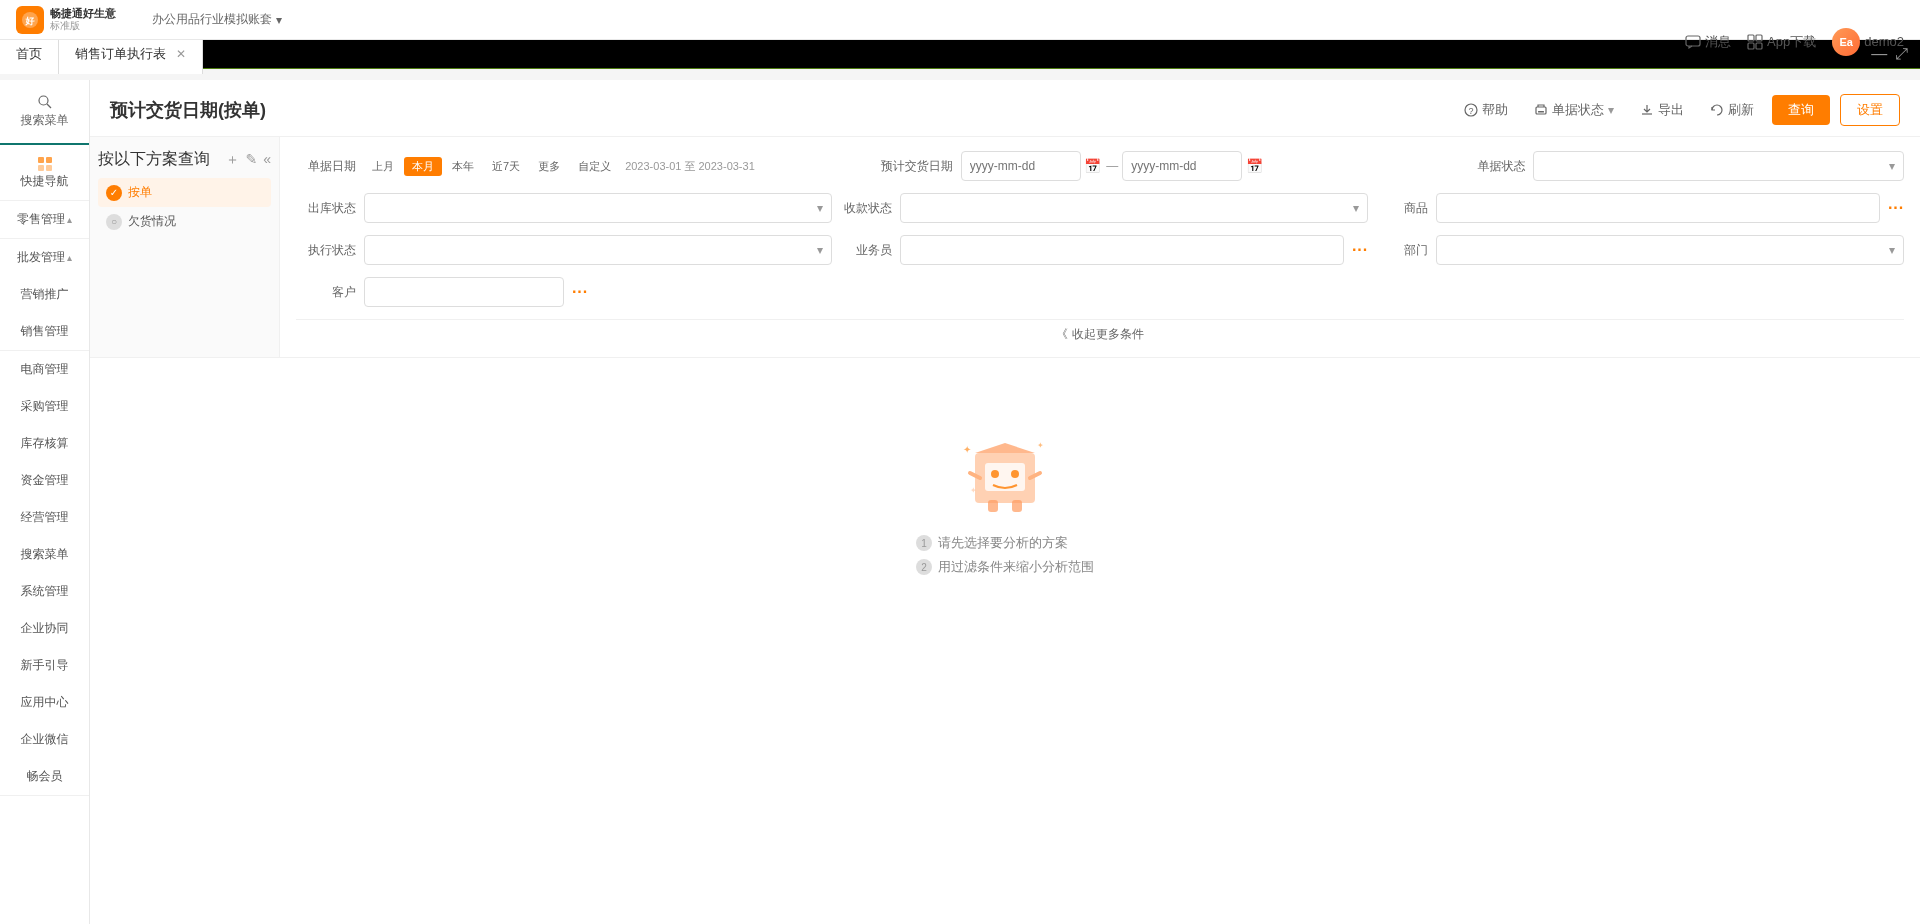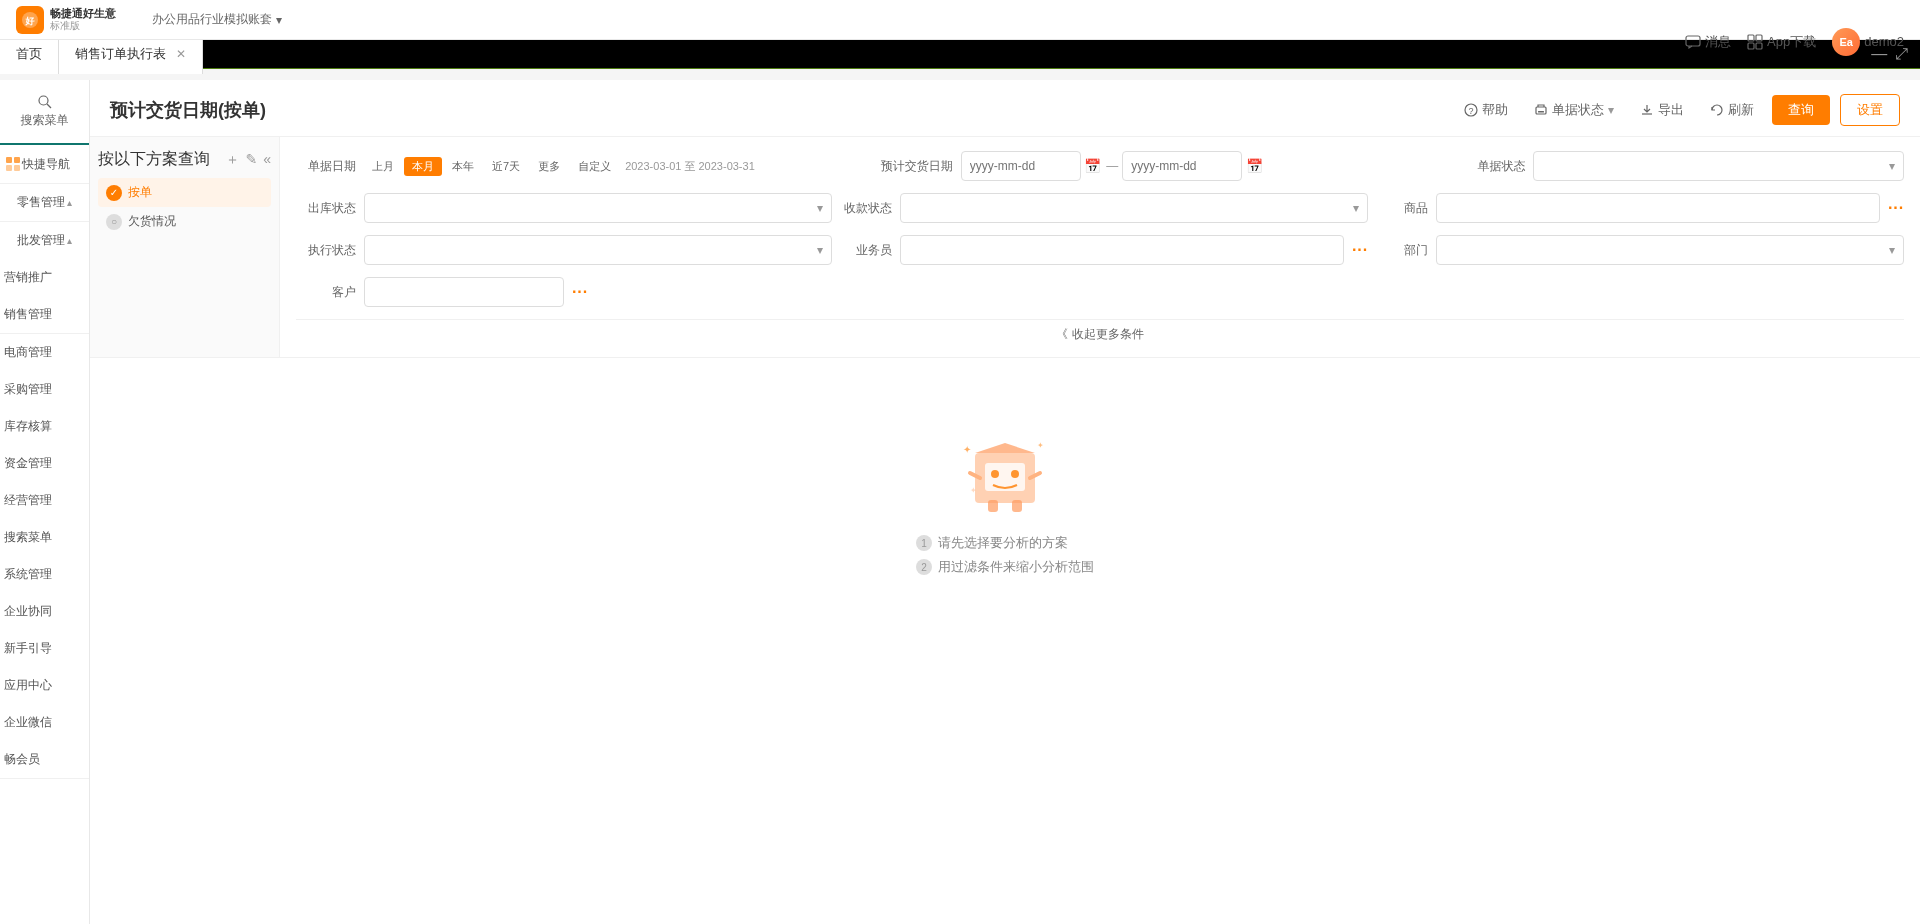--- a/index.html
+++ b/index.html
@@ -143,21 +143,21 @@
       color: #666;
       font-size: 12px;
       cursor: pointer;
       padding: 4px 0;
     }
     .sidebar-section {
       border-bottom: 1px solid #f0f0f0;
     }
     .sidebar-item {
       display: flex;
-      flex-direction: row;
+      flex-direction: column;
       align-items: center;
       padding: 10px 4px;
       cursor: pointer;
       font-size: 12px;
       color: #555;
       text-align: center;
     }
     .sidebar-item.has-arrow {
       flex-direction: row;
       justify-content: center;

